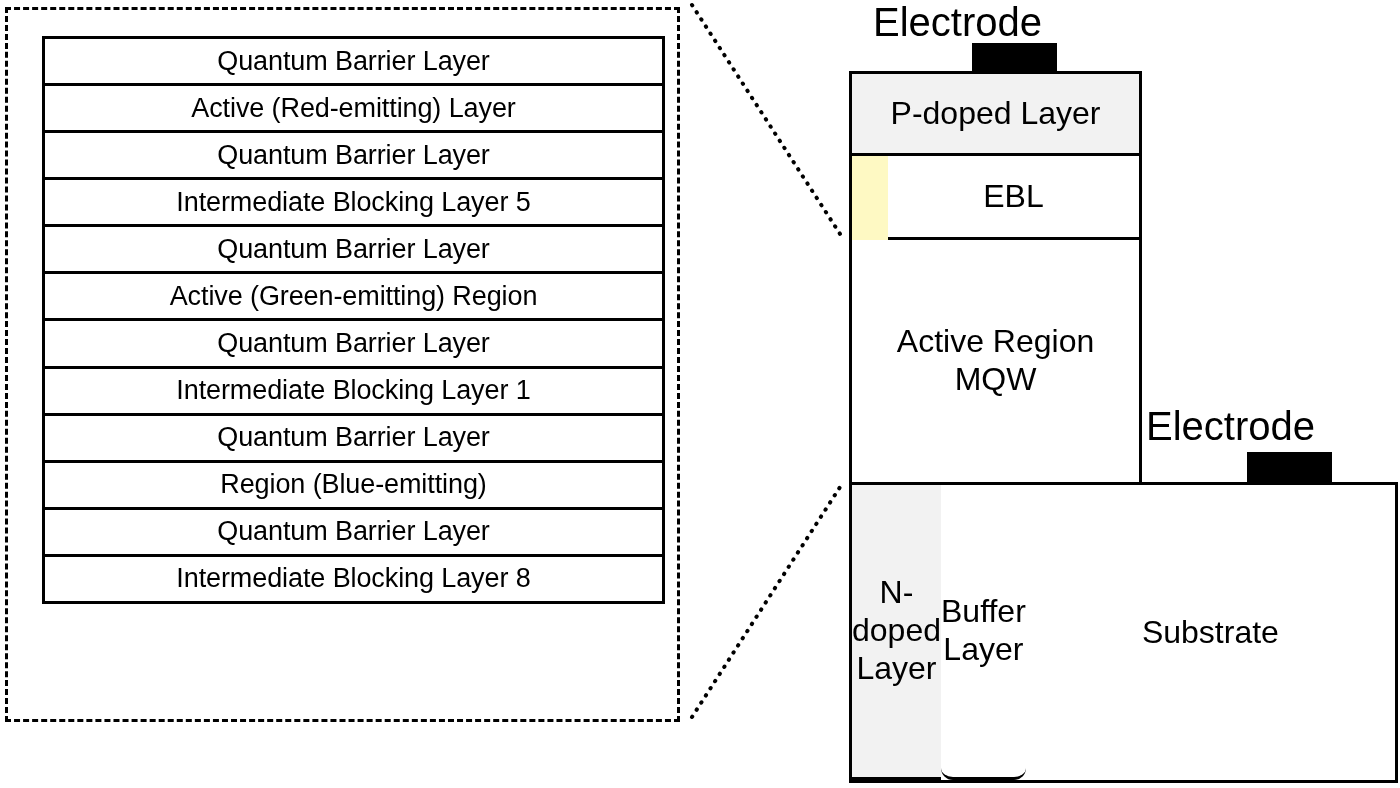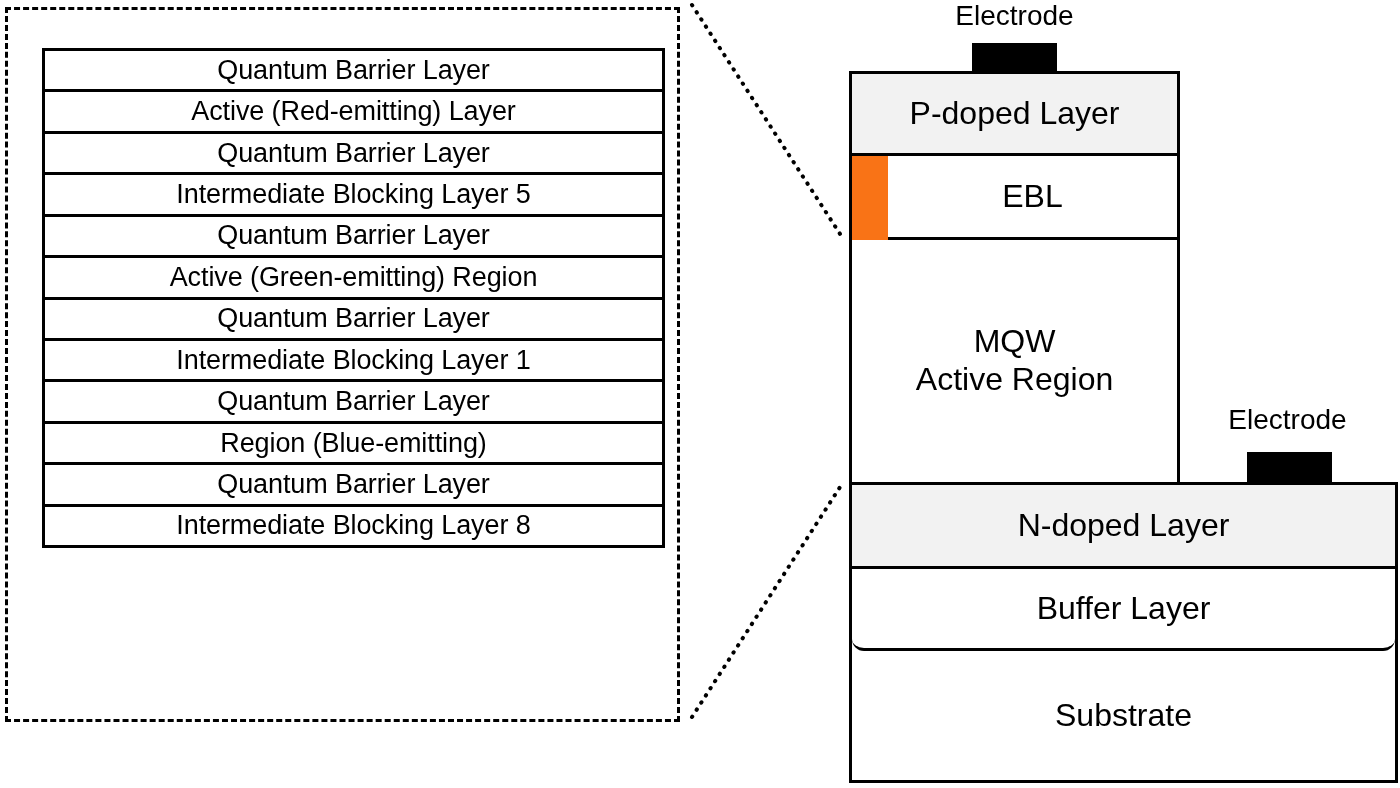--- a/index.html
+++ b/index.html
@@ -26,23 +26,23 @@
     top: 7px;
     width: 675px;
     height: 715px;
     border: 3px dashed #000000;
     box-sizing: border-box;
     background: transparent;
   }
   #mqw-layer-stack {
     position: absolute;
     left: 34px;
-    top: 38px;
+    top: 26px;
     width: 623px;
-    height: 500px;
+    height: 568px;
     border: 3px solid #000000;
     box-sizing: border-box;
     background: #ffffff;
     display: flex;
     flex-direction: column;
   }
   .mqw-layer {
     flex: 1 1 0;
     display: flex;
     align-items: center;
@@ -72,31 +72,31 @@
   #device-base {
     position: absolute;
     left: 849px;
     top: 482px;
     width: 549px;
     height: 301px;
     border: 3px solid #000000;
     box-sizing: border-box;
     background: #ffffff;
     display: flex;
-    flex-direction: column;
+    flex-direction: row;
   }
   #device-mesa {
     position: absolute;
     left: 849px;
     top: 71px;
-    width: 331px;
+    width: 293px;
     height: 414px;
     border: 3px solid #000000;
     box-sizing: border-box;
-    background: #f97316;
+    background: #fef9c3;
     display: flex;
     flex-direction: column;
   }
   .device-layer {
     display: flex;
     align-items: center;
     justify-content: center;
     text-align: center;
     border-bottom: 3px solid #000000;
     box-sizing: border-box;
@@ -133,24 +133,23 @@
     height: 30px;
   }
   #electrode-pad-bottom {
     left: 1247px;
     top: 452px;
     width: 85px;
     height: 32px;
   }
   .electrode-label {
     position: absolute;
-    font-size: 28px;
+    font-size: 40px;
     line-height: 1;
     white-space: nowrap;
-    text-align: center;
   }
   #electrode-label-top {
     left: 873px;
     top: 2px;
     width: 283px;
   }
   #electrode-label-bottom {
     left: 1146px;
     top: 406px;
     width: 283px;
@@ -199,22 +198,22 @@
 
   <div id="device-mesa">
     <div id="layer-p-doped" class="device-layer doped-fill">
       <span>P-doped Layer</span>
     </div>
     <div id="layer-ebl" class="device-layer">
       <span>EBL</span>
     </div>
     <div id="layer-mqw" class="device-layer">
       <span>
+        <span class="mqw-text-line">Active Region</span>
         <span class="mqw-text-line">MQW</span>
-        <span class="mqw-text-line">Active Region</span>
       </span>
     </div>
   </div>
 
   <div class="electrode-pad" id="electrode-pad-top"></div>
   <div class="electrode-label" id="electrode-label-top">Electrode</div>
 
   <div class="electrode-pad" id="electrode-pad-bottom"></div>
   <div class="electrode-label" id="electrode-label-bottom">Electrode</div>
 

